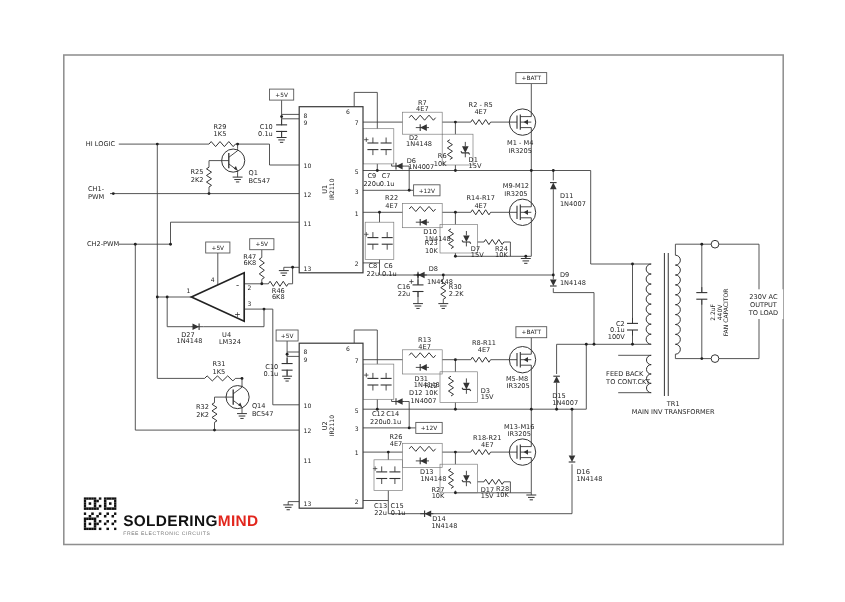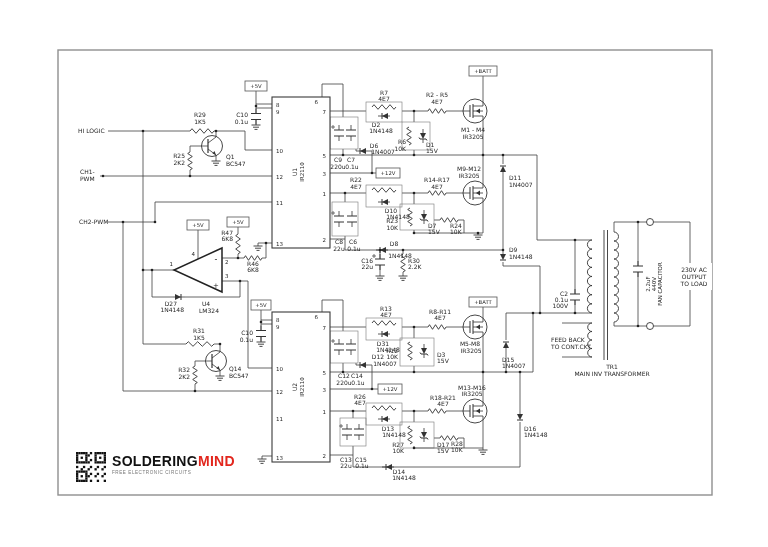--- a/index.html
+++ b/index.html
@@ -1,19 +1,19 @@
 <!DOCTYPE html>
 <html><head>
 <meta charset="utf-8">
 <style>
   html,body{margin:0;padding:0;background:#fff;}
   #stage{position:relative;width:768px;height:547px;background:#ffffff;font-family:"DejaVu Sans","Liberation Sans",sans-serif;overflow:hidden;}
   #schsvg{position:absolute;left:0;top:0;}
   #logo{position:absolute;left:76px;top:452px;display:flex;align-items:flex-start;gap:6px;}
-  #logo .txt{display:flex;flex-direction:column;margin-top:2px;}
+  #logo .txt{display:flex;flex-direction:column;margin-top:14px;}
   #brand{font-family:"Liberation Sans","DejaVu Sans",sans-serif;font-weight:bold;font-size:14px;letter-spacing:.3px;line-height:14px;color:#111;}
   #brand .red{color:#e2261d;}
   #tagline{font-size:4.6px;letter-spacing:.55px;color:#777;margin-top:2px;font-family:"Liberation Sans","DejaVu Sans",sans-serif;}
   text{fill:#1f1f1f;}
 </style>
 </head>
 <body>
 
 <div id="stage">
   <svg id="schsvg" width="768" height="547" viewBox="0 0 768 547">

